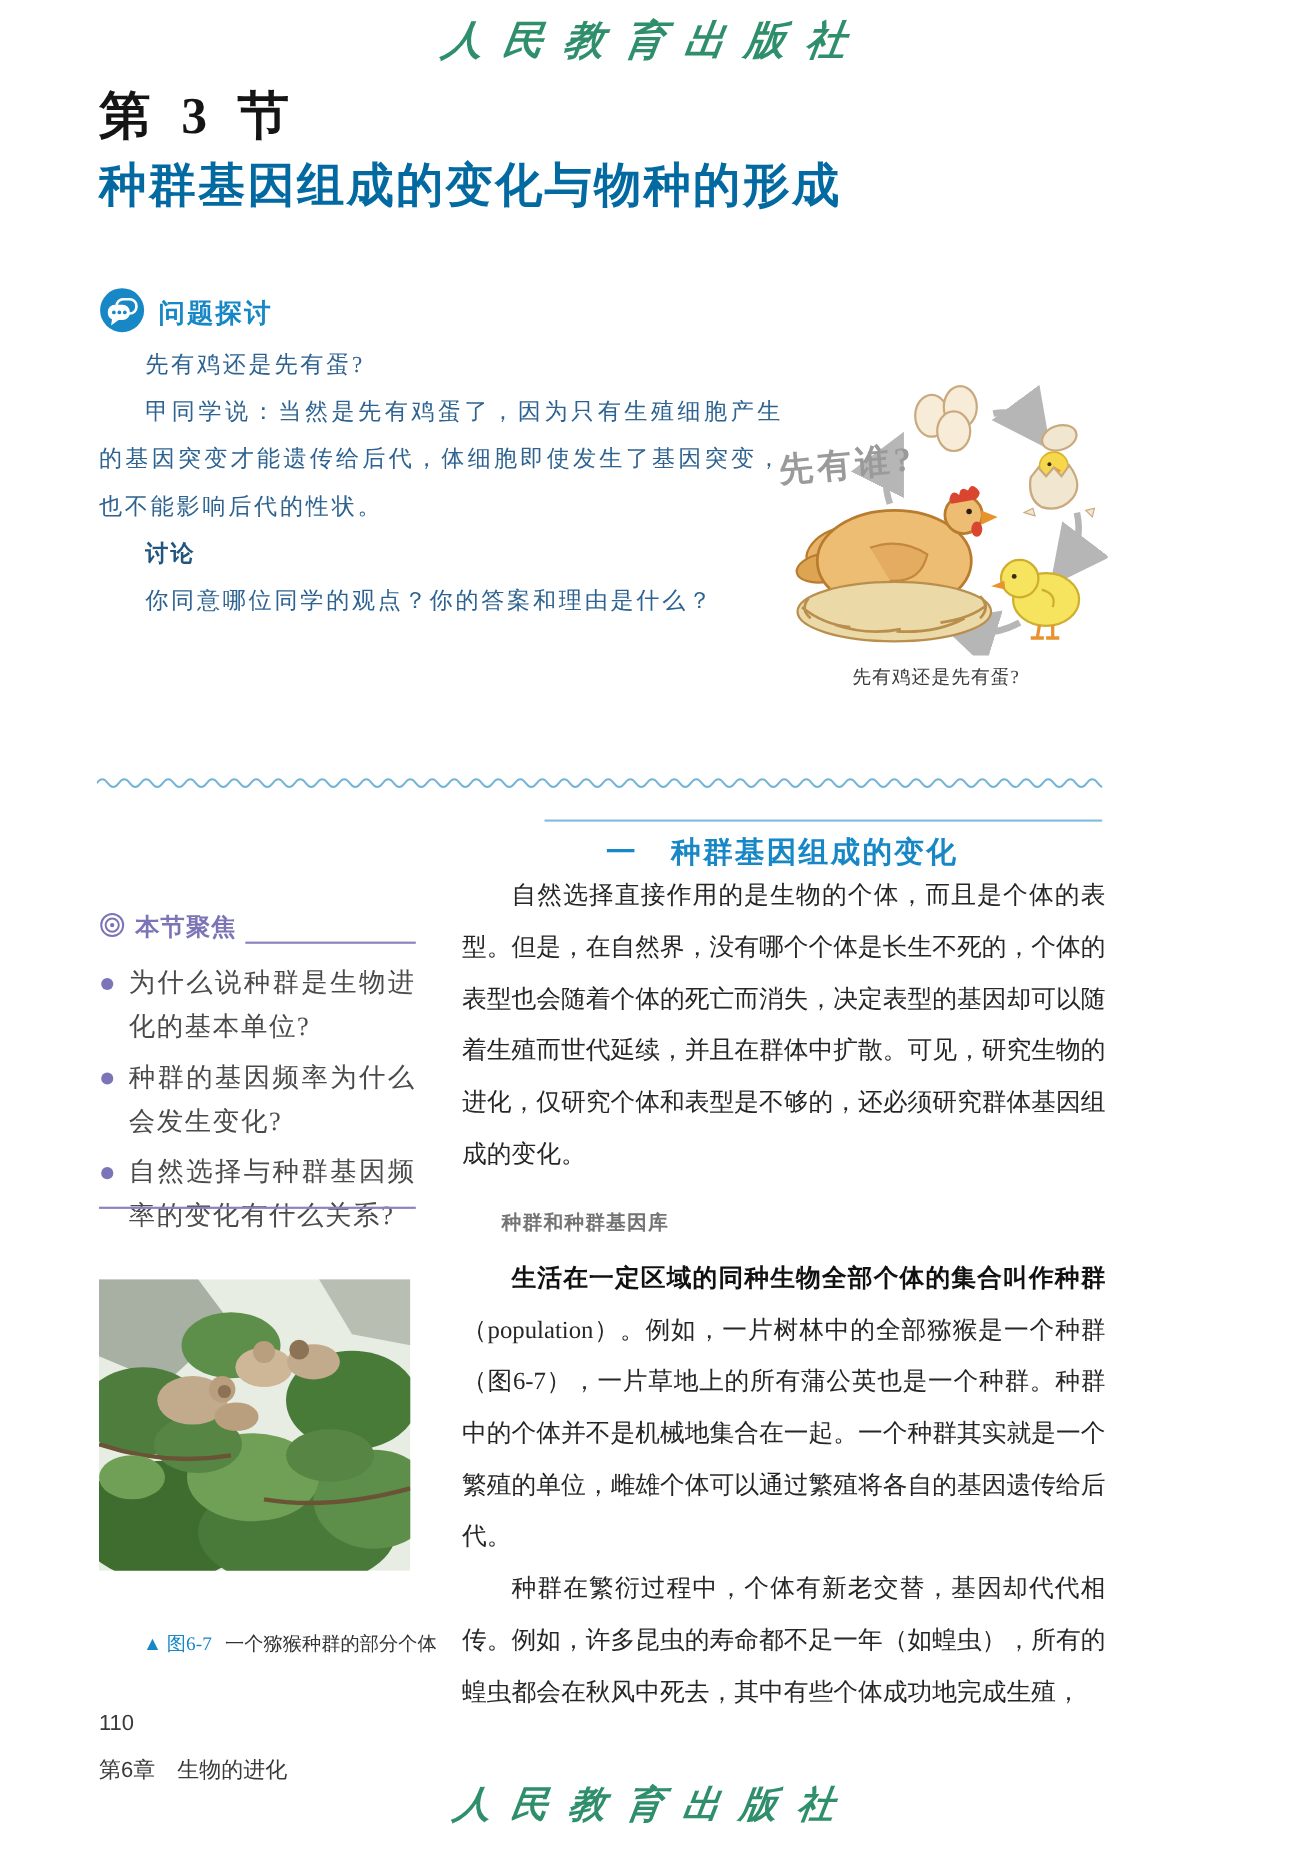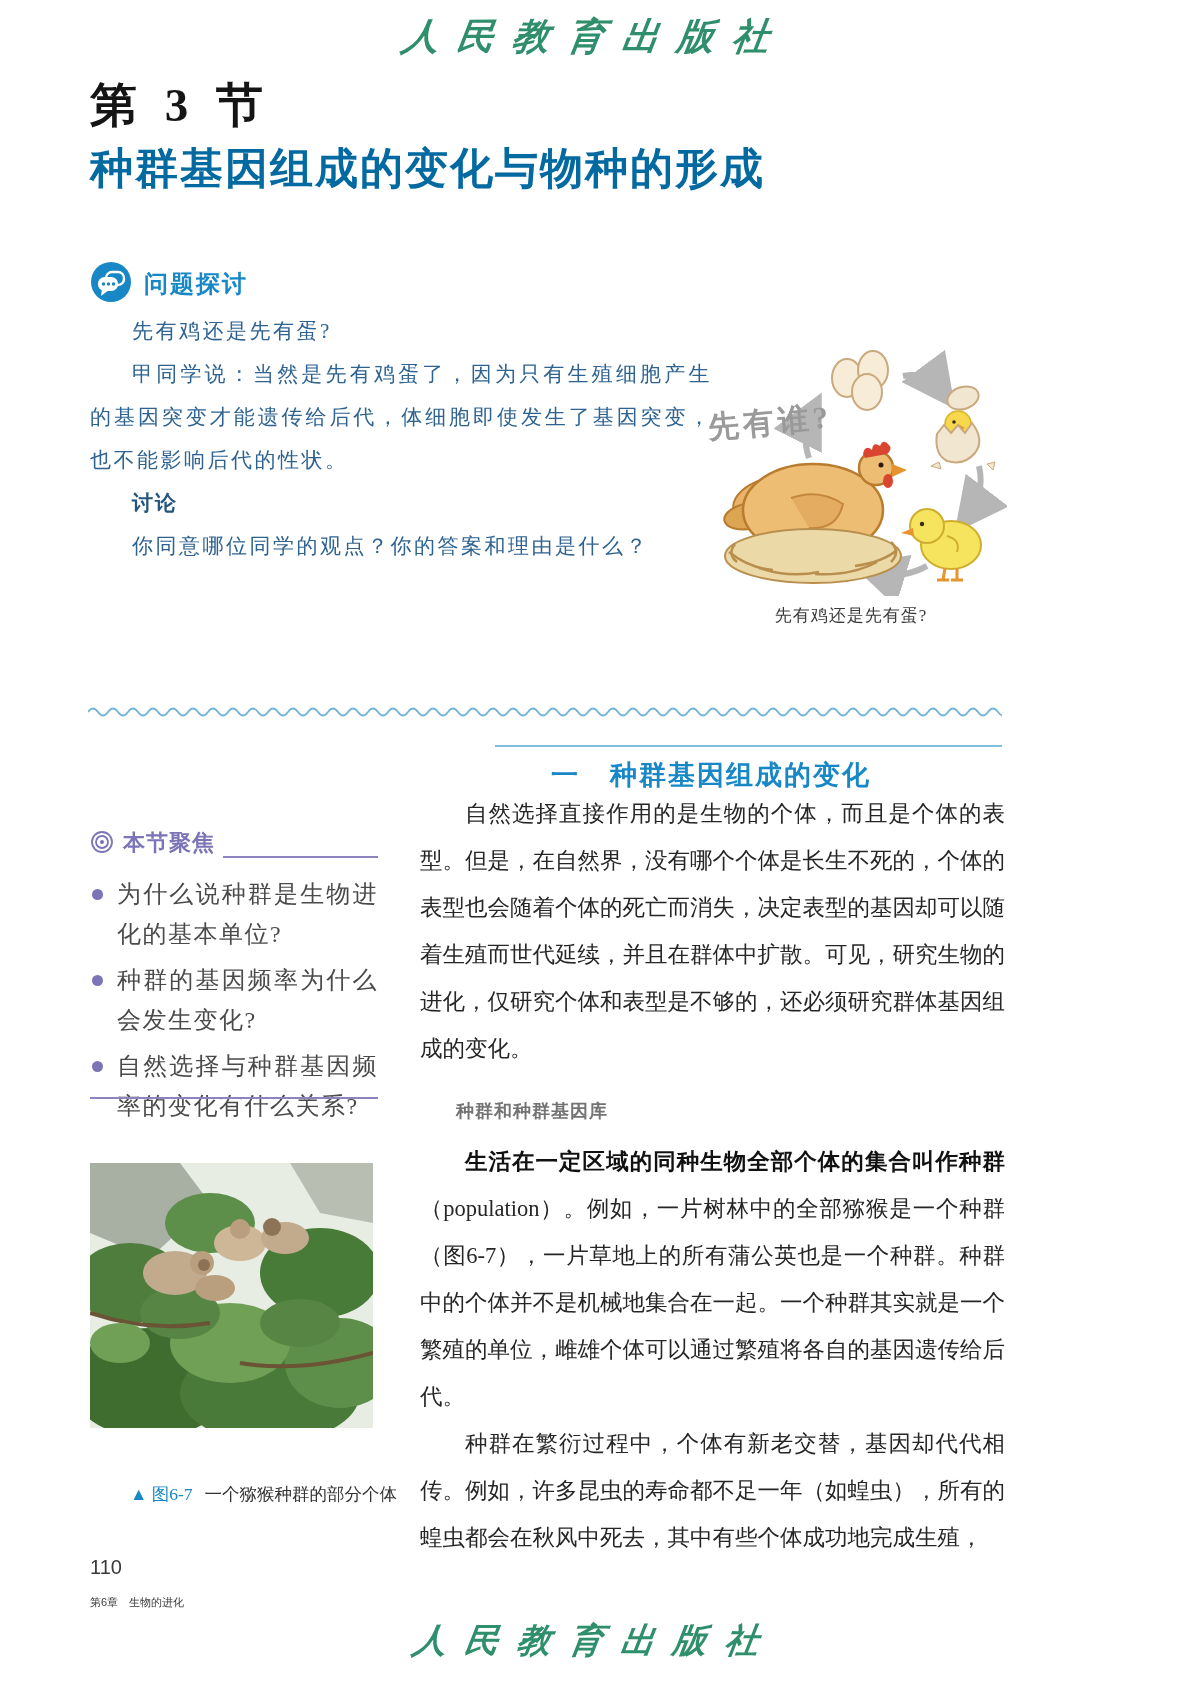--- a/index.html
+++ b/index.html
@@ -66,21 +66,21 @@
               line-height:47px; color:#262626; text-align:justify; }
   .main-col p { text-indent:2em; }
   .subheading { margin:24px 0 12px; font-family:"Liberation Sans", sans-serif; font-weight:bold;
                 font-size:18px; color:#737373; text-indent:2em; letter-spacing:1px; line-height:30px; }
   .bold-lead { font-family:"Liberation Sans", sans-serif; font-weight:bold; color:#111; }
 
   
   .footer { position:absolute; left:90px; top:1556px; display:flex; align-items:baseline;
             gap:16px; font-family:"Liberation Sans", sans-serif; color:#3a3a3a;flex-direction:column; }
   .footer .pageno { font-size:20px; }
-  .footer .chapter { font-size:11px; }
+  .footer .chapter { font-size:20px; }
 </style>
 </head>
 <body>
 
 <div class="page">
 
   <div class="logo top">人民教育出版社</div>
 
   <h1 class="sec-num">第 3 节</h1>
   <h1 class="sec-title">种群基因组成的变化与物种的形成</h1>

